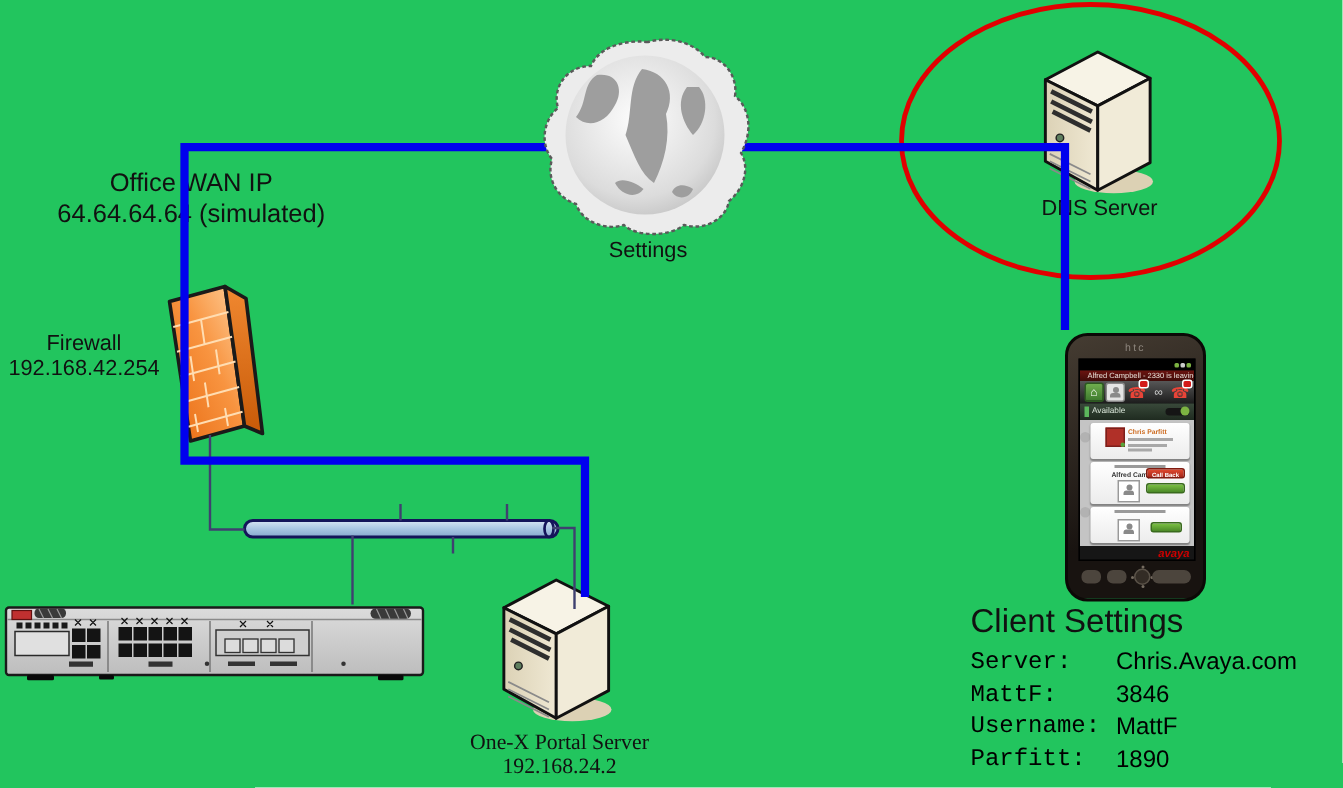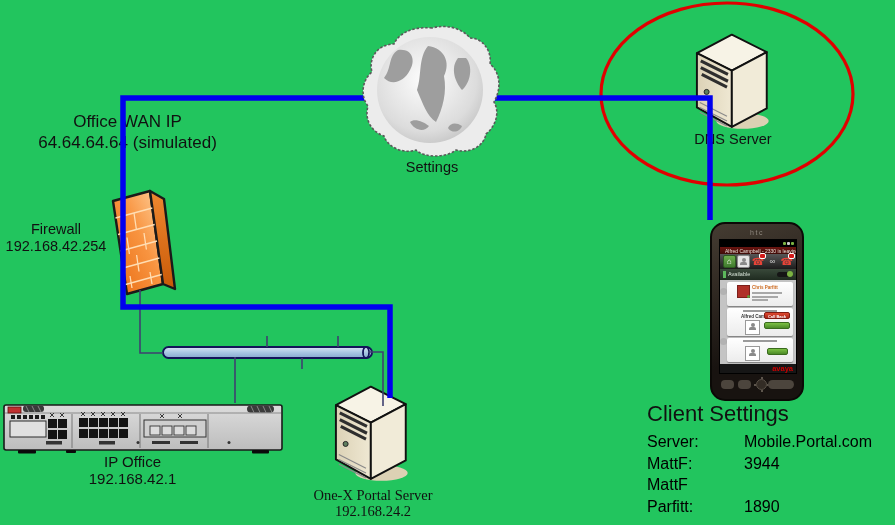--- a/index.html
+++ b/index.html
@@ -51,49 +51,45 @@
   .card .name{font-size:4.5px;font-weight:bold;}
   .card1 .name{color:#cc6a1f;position:absolute;left:25px;top:3px;}
   .c1lines{position:absolute;left:25px;top:9px;width:30px;}
   .headbar{width:34px;height:2px;background:#9a9a9a;margin:0 auto;}
   .card2 .name{color:#333;position:absolute;left:14px;top:6px;}
   .avatar-ph{position:absolute;width:13px;height:13px;background:#fff;border:1px solid #999;}
   .btn{position:absolute;border-radius:2px;color:#fff;font-size:4px;line-height:7px;text-align:center;font-weight:bold;}
   .btn-red{width:26px;height:7px;background:linear-gradient(#e0492f,#a8271a);border:1px solid #801b10;box-sizing:border-box;}
   .btn-green{width:26px;height:7px;background:linear-gradient(#7cc144,#4c8a28);border:1px solid #3a6b1e;box-sizing:border-box;}
   .screen-bottom{height:10px;background:#161616;position:relative;}
-  .avaya{position:absolute;right:3px;top:0px;color:#cc0000;font-weight:bold;font-size:7.5px;}
+  .avaya{position:absolute;right:3px;top:0px;color:#cc0000;font-weight:bold;font-size:7.5px;font-style:italic;}
   .chin-btn{position:absolute;background:#4c453d;border-radius:4px;}
   .trackball{position:absolute;width:9px;height:9px;border-radius:50%;background:#332c25;border:1px solid #5a5248;}
   .tb-dot{position:absolute;width:2px;height:2px;border-radius:50%;background:#756c60;}
 
   
   .client-settings{position:absolute;left:647px;top:401px;width:250px;z-index:3;}
   .cs-title{font-size:22px;color:#111;margin-bottom:4px;}
   .cs-row{display:flex;font-size:16px;line-height:21.5px;}
-  .cs-label{width:97px;flex:none;}
+  .cs-label{width:97px;flex:none;font-family:Liberation Mono, monospace;}
 </style>
 </head>
 <body>
 
 <div class="canvas">
 
   <div class="lbl" id="office-wan">
     <div>Office WAN IP</div>
     <div>64.64.64.64 (simulated)</div>
   </div>
   <div class="lbl" id="internet-label">Settings</div>
   <div class="lbl" id="dns-label">DNS Server</div>
   <div class="lbl" id="firewall-label">
     <div>Firewall</div>
     <div>192.168.42.254</div>
-  </div>
-  <div class="lbl" id="ipoffice-label">
-    <div>IP Office</div>
-    <div>192.168.42.1</div>
   </div>
   <div class="lbl" id="onex-label">
     <div>One-X Portal Server</div>
     <div>192.168.24.2</div>
   </div>
 
   <svg class="layer" width="895" height="525" viewBox="0 0 895 525">
     <defs>
       <linearGradient id="fwFront" x1="1" y1="0" x2="0" y2="1">
         <stop offset="0" stop-color="#FFD3A0"></stop>
@@ -311,27 +307,28 @@
         <span class="tb-dot" style="right:-3px;top:3.5px"></span>
       </span>
       <span class="chin-btn" style="right:8px;bottom:10px;width:26px;height:9px;border-radius:5px"></span>
     </div>
   </div>
 
   <div class="client-settings">
     <div class="cs-title">Client Settings</div>
     <div class="cs-row">
       <span class="cs-label">Server:</span>
-      <span class="cs-value">Mobile.Portal.com</span>
+      <span class="cs-value">Chris.Avaya.com</span>
     </div>
     <div class="cs-row">
       <span class="cs-label">MattF:</span>
-      <span class="cs-value">3944</span>
+      <span class="cs-value">3846</span>
     </div>
     <div class="cs-row">
+      <span class="cs-label">Username:</span>
       <span class="cs-value">MattF</span>
     </div>
     <div class="cs-row">
       <span class="cs-label">Parfitt:</span>
       <span class="cs-value">1890</span>
     </div>
   </div>
 
 </div>
 

